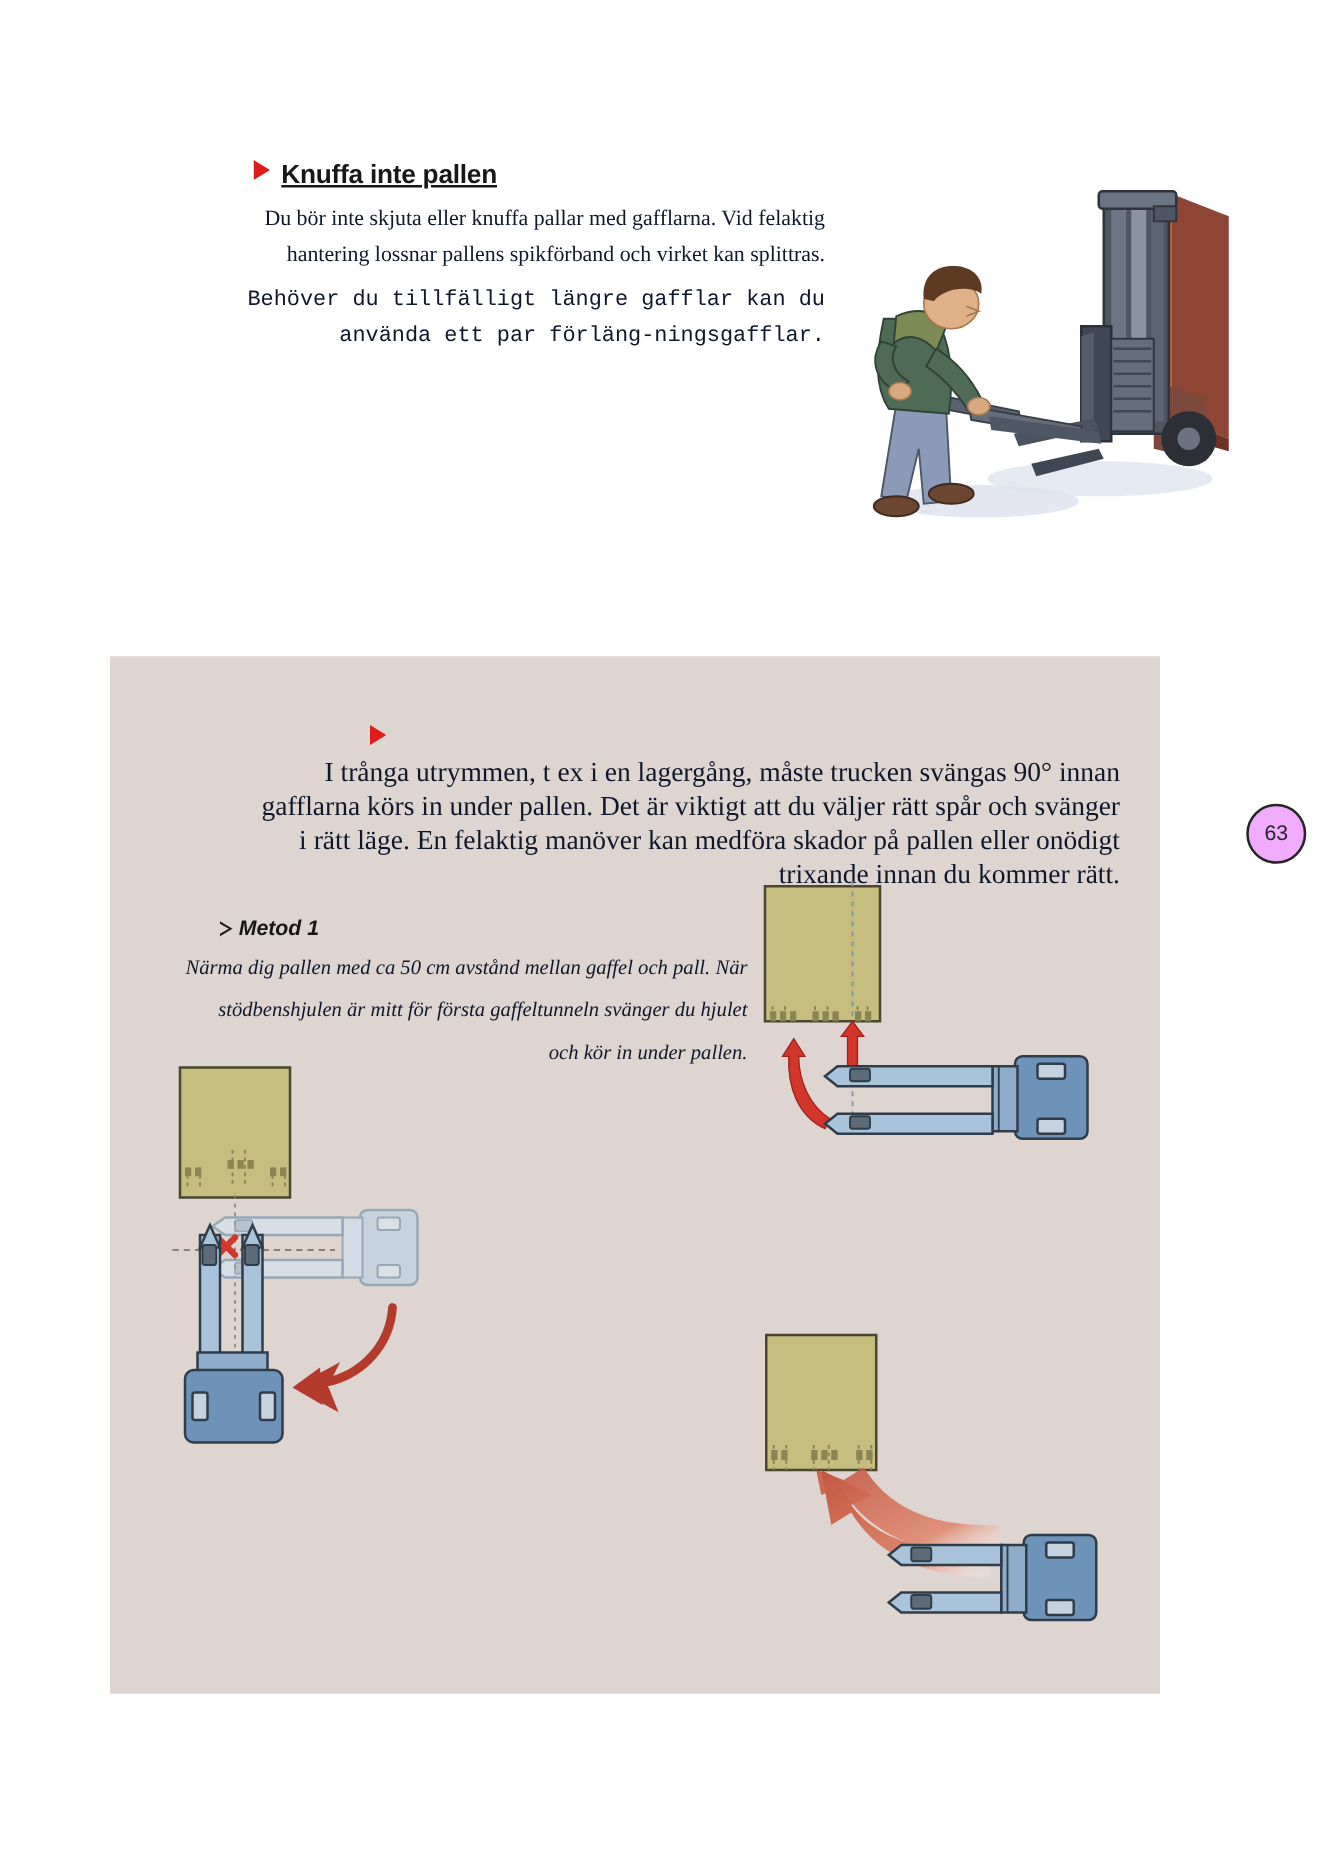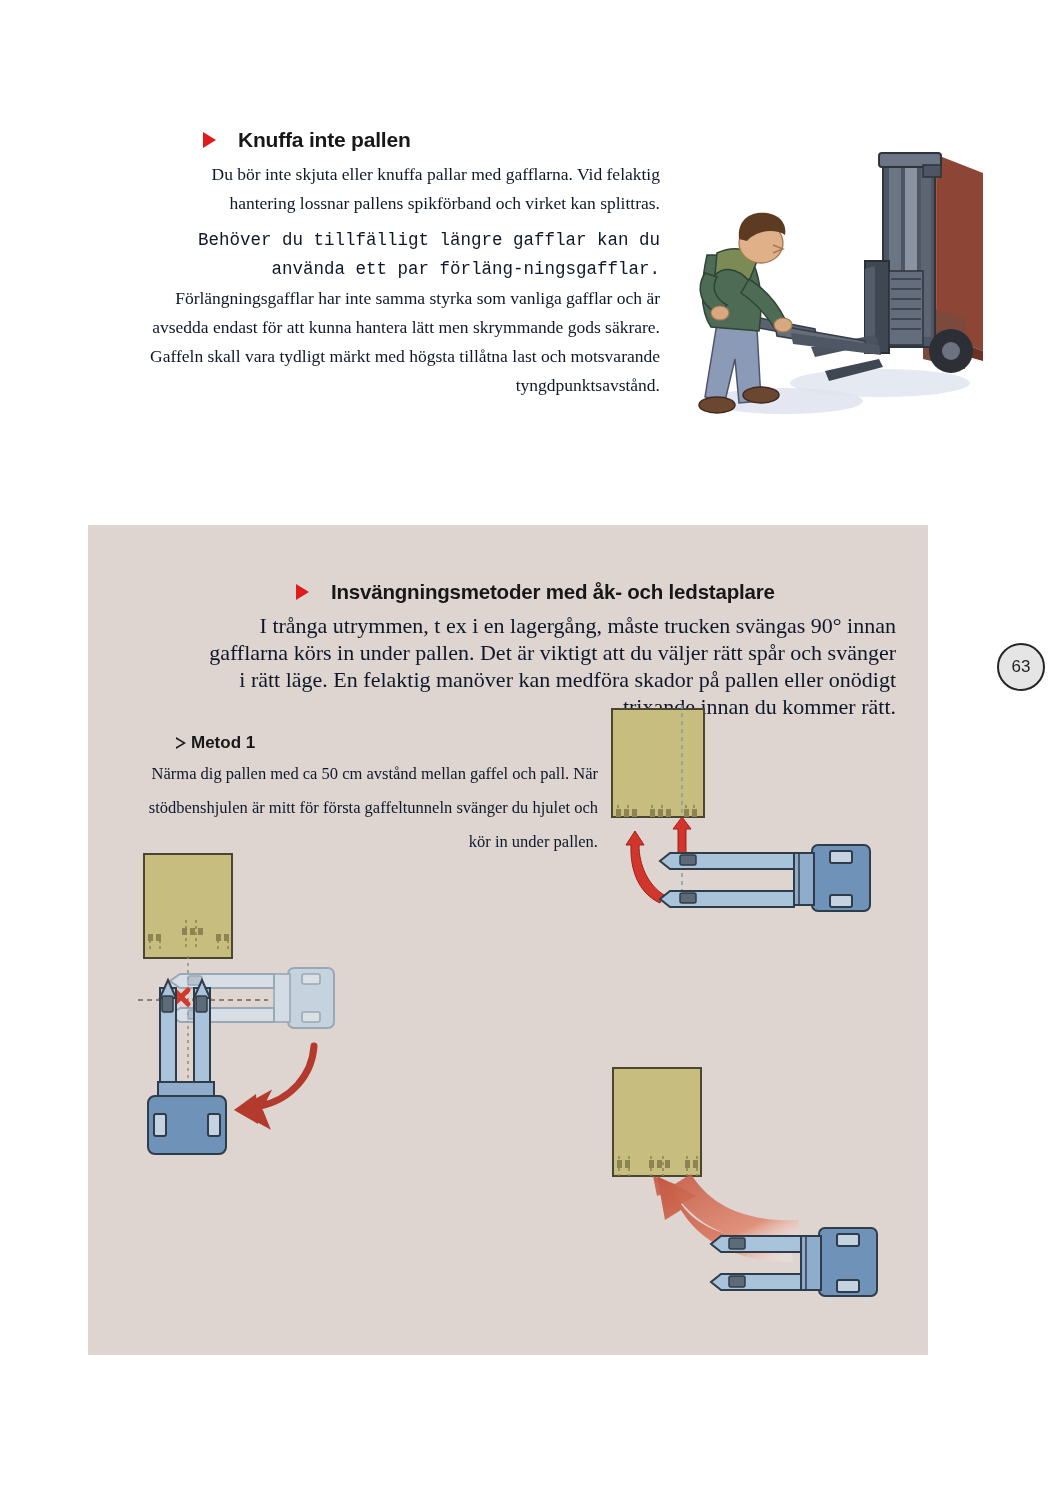--- a/index.html
+++ b/index.html
@@ -13,21 +13,21 @@
   }
   .page{position:absolute;inset:0;}
 
   
   .heading{
     font-family:"Liberation Sans", sans-serif;
     font-weight:bold;
     font-size:21px;
     color:#171717;
     letter-spacing:-0.2px;
-    display:flex;align-items:center;gap:22px;
+    display:flex;gap:9px;text-decoration:underline;
   }
   .tri{
     width:0;height:0;
     border-left:13px solid #e01b1b;
     border-top:8px solid transparent;
     border-bottom:8px solid transparent;
     flex:0 0 auto;
   }
   .body-p{
     font-size:17.5px;
@@ -52,21 +52,21 @@
   }
 
   
   #page-number{
     position:absolute;left:997px;top:643px;
     width:44px;height:44px;border-radius:50%;
     border:2px solid #252525;
     display:flex;align-items:center;justify-content:center;
     font-family:"Liberation Sans", sans-serif;
     font-size:17px;color:#252525;
-    background:#e5e5e5;
+    background:#f0abfc;
     z-index:30;
   }
 
   
   #method-panel{
     position:absolute;left:88px;top:525px;width:840px;height:830px;
     background:#ded4d0;
   }
   #panel-head{position:absolute;left:118px;top:55px;width:690px;}
   #panel-head .heading{margin-left:90px;font-size:20.5px;}
@@ -90,21 +90,21 @@
   .tri-o:after{
     content:"";position:absolute;
     left:-10px;top:-4px;
     width:0;height:0;
     border-left:7px solid #ded4d0;
     border-top:4px solid transparent;
     border-bottom:4px solid transparent;
   }
   .method-body{font-size:16.5px;line-height:34px;margin-top:4px;}
 
-  #m1-text{position:absolute;left:60px;top:208px;width:450px;}
+  #m1-text{position:absolute;left:60px;top:208px;width:450px;font-style:italic;}
   #m2-text{position:absolute;left:258px;top:380px;width:330px;}
   #m3-text{position:absolute;left:60px;top:655px;width:430px;}
 
   
   .diagram{position:absolute;}
   #d1{left:520px;top:180px;width:300px;height:230px;}
   #d2{left:50px;top:325px;width:250px;height:310px;}
   #d3{left:505px;top:525px;width:310px;height:265px;}
 
   svg{display:block;overflow:visible;}
@@ -116,21 +116,20 @@
 
   <div id="top-section">
 
     <div class="heading">
       <span class="tri"></span>
       <span>Knuffa inte pallen</span>
     </div>
     <p class="body-p" id="sec1-body">Du bör inte skjuta eller knuffa pallar med gafflarna. Vid felaktig hantering lossnar pallens spikförband och virket kan splittras.</p>
 
     <p class="body-p" id="sec2-body">Behöver du tillfälligt längre gafflar kan du använda ett par förläng-ningsgafflar.</p>
-    <p class="body-p indent">Förlängningsgafflar har inte samma styrka som vanliga gafflar och är avsedda endast för att kunna hantera lätt men skrymmande gods säkrare. Gaffeln skall vara tydligt märkt med högsta tillåtna last och motsvarande tyngdpunktsavstånd.</p>
   </div>
 
   <div id="top-illustration">
     <svg width="340" height="310" viewBox="0 0 340 310">
 
       <ellipse cx="120" cy="268" rx="78" ry="13" fill="#dfe3ee" opacity=".85"></ellipse>
       <ellipse cx="215" cy="250" rx="90" ry="14" fill="#dfe3ee" opacity=".8"></ellipse>
 
       <polygon points="272,22 318,40 318,218 272,200" fill="#8d4536"></polygon>
       <polygon points="272,200 318,218 318,228 268,214" fill="#6d3226"></polygon>
@@ -188,21 +187,20 @@
 
   <div id="page-number">
     <span>63</span>
   </div>
 
   <div id="method-panel">
 
     <div id="panel-head">
       <div class="heading">
         <span class="tri"></span>
-        <span>Insvängningsmetoder med åk- och ledstaplare</span>
       </div>
       <p class="body-p" id="panel-intro">I trånga utrymmen, t ex i en lagergång, måste trucken svängas 90° innan gafflarna körs in under pallen. Det är viktigt att du väljer rätt spår och svänger i rätt läge. En felaktig manöver kan medföra skador på pallen eller onödigt trixande innan du kommer rätt.</p>
     </div>
 
     <div id="m1-text">
       <div class="method-head">
         <span class="tri-o"></span>
         <span>Metod 1</span>
       </div>
       <p class="body-p method-body">Närma dig pallen med ca 50 cm avstånd mellan gaffel och pall. När stödbenshjulen är mitt för första gaffeltunneln svänger du hjulet och kör in under pallen.</p>

